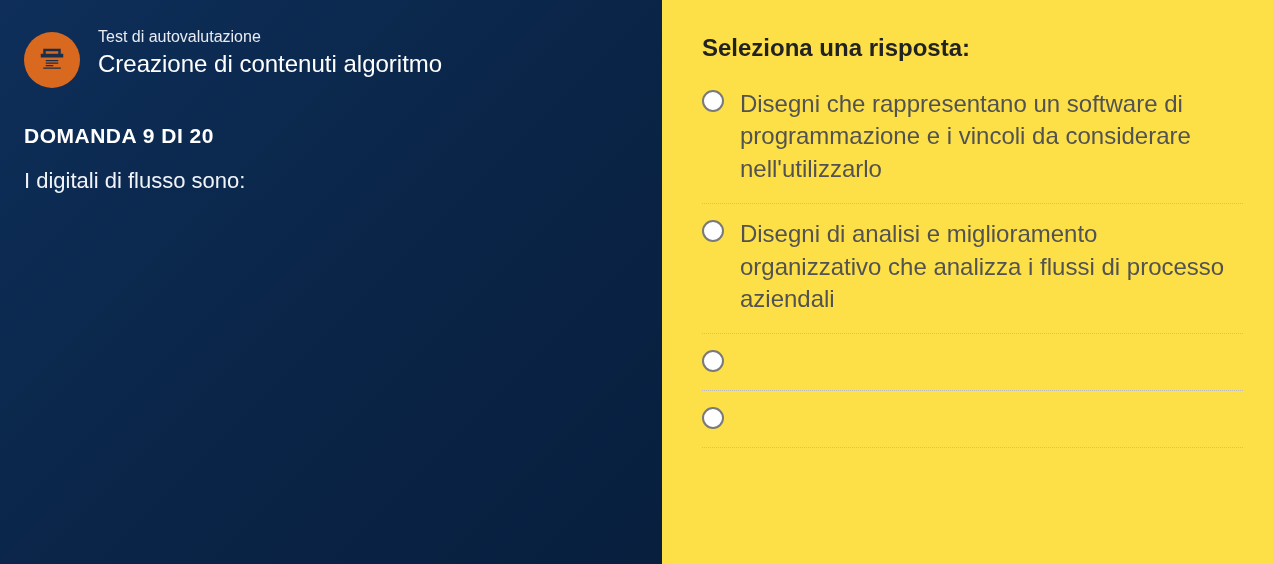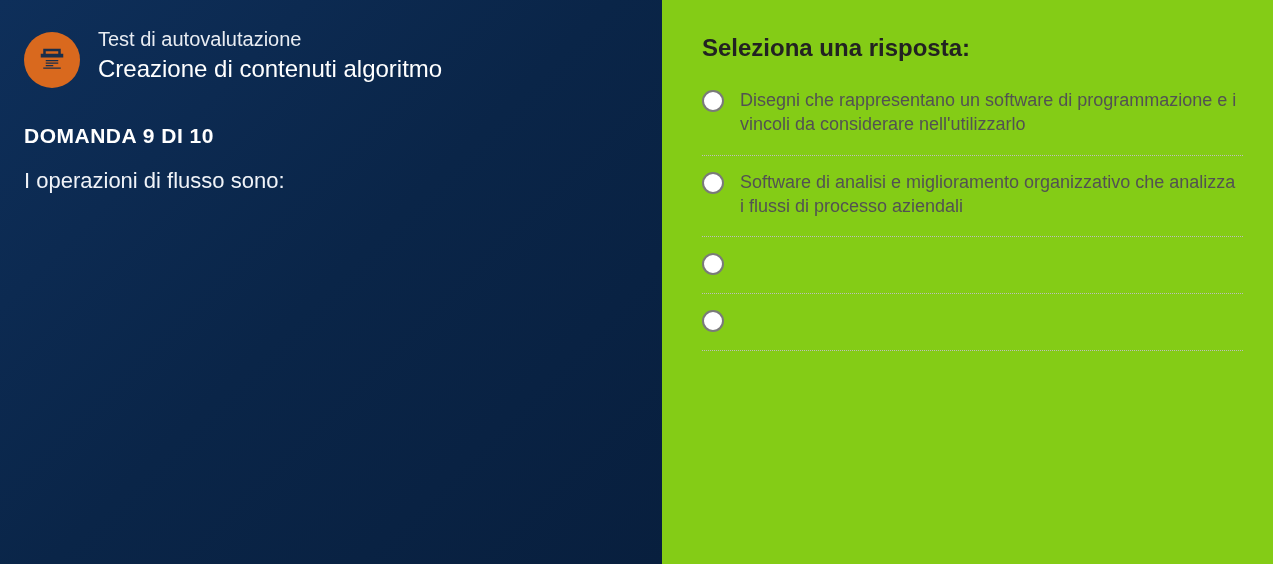--- a/index.html
+++ b/index.html
@@ -40,21 +40,21 @@
     .icon-circle svg {
       width: 30px;
       height: 30px;
       fill: #1a2e4a;
     }
     .header-text-block {
       display: flex;
       flex-direction: column;
     }
     .supertitle {
-      font-size: 20px;
+      font-size: 16px;
       font-weight: 300;
       color: #e8ecf2;
       margin-bottom: 4px;
     }
     .category-title {
       font-size: 24px;
       font-weight: 400;
       color: #ffffff;
     }
     .question-number {
@@ -64,21 +64,21 @@
       color: #ffffff;
       margin-bottom: 20px;
     }
     .question-text {
       font-size: 22px;
       font-weight: 300;
       color: #f0f3f8;
     }
     .right-panel {
       width: 48%;
-      background: #84cc16;
+      background: #fde047;
       padding: 34px 30px 40px 40px;
     }
     .prompt-heading {
       font-size: 24px;
       font-weight: 600;
       color: #222;
       margin-bottom: 26px;
     }
     .answer-list {
       display: flex;
@@ -98,57 +98,57 @@
     .radio-circle {
       width: 22px;
       height: 22px;
       border: 2px solid #7a7a7a;
       border-radius: 50%;
       flex-shrink: 0;
       margin-top: 2px;
       background: #fff;
     }
     .answer-text {
-      font-size: 18px;
+      font-size: 24px;
       line-height: 1.35;
       color: #525252;
       font-weight: 400;
     }
   </style>
 </head>
 <body>
 
 <div class="left-panel">
   <div class="header-row">
     <div class="icon-circle">
       <svg viewBox="0 0 24 24">
         <path d="M5 3h14v4h2v3h-2v9H5v-9H3V7h2V3zm2 2v2h10V5H7zm-2 5v8h14v-8H5zm2 2h10v1H7v-1zm0 2h10v1H7v-1zm0 2h6v1H7v-1z"></path>
       </svg>
     </div>
     <div class="header-text-block">
       <div class="supertitle">Test di autovalutazione</div>
       <div class="category-title">Creazione di contenuti algoritmo</div>
     </div>
   </div>
-  <div class="question-number">DOMANDA 9 DI 10</div>
-  <div class="question-text">I operazioni di flusso sono:</div>
+  <div class="question-number">DOMANDA 9 DI 20</div>
+  <div class="question-text">I digitali di flusso sono:</div>
 </div>
 
 <div class="right-panel">
   <div class="prompt-heading">Seleziona una risposta:</div>
   <div class="answer-list">
 
     <div class="answer-item">
       <div class="radio-circle"></div>
       <div class="answer-text">Disegni che rappresentano un software di programmazione e i vincoli da considerare nell'utilizzarlo</div>
     </div>
 
     <div class="answer-item">
       <div class="radio-circle"></div>
-      <div class="answer-text">Software di analisi e miglioramento organizzativo che analizza i flussi di processo aziendali</div>
+      <div class="answer-text">Disegni di analisi e miglioramento organizzativo che analizza i flussi di processo aziendali</div>
     </div>
 
     <div class="answer-item">
       <div class="radio-circle"></div>
     </div>
 
     <div class="answer-item">
       <div class="radio-circle"></div>
     </div>
 

